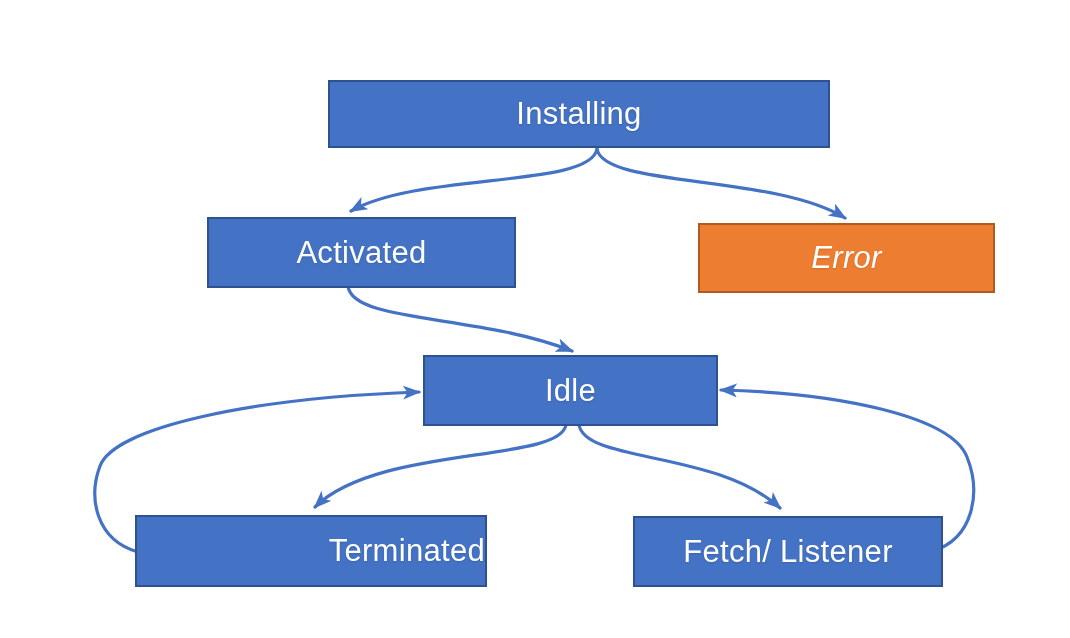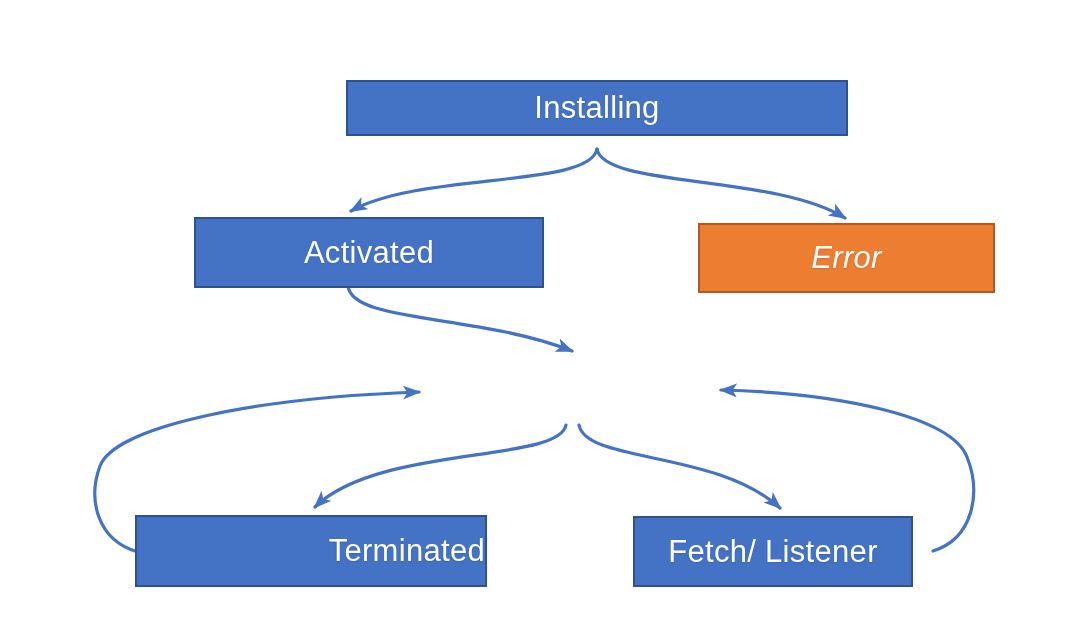--- a/index.html
+++ b/index.html
@@ -39,26 +39,26 @@
     font-size: 31px;
     letter-spacing: 0.3px;
     white-space: nowrap;
     text-shadow: 0 1px 2px rgba(0,0,0,0.12);
   }
   .node.error {
     background: var(--error-fill, #ed7d31);
     border-color: var(--error-border, #ae5a21);
     font-style: italic;
   }
-  #node-installing    { left: 346px; top:  80px; width: 502px; height: 56px; }
-  #node-activated     { left: 194px; top: 217px; width: 350px; height: 71px; justify-content: center; }
+  #node-installing    { left: 328px; top:  80px; width: 502px; height: 68px; }
+  #node-activated     { left: 207px; top: 217px; width: 309px; height: 71px; justify-content: center; }
   #node-error         { left: 698px; top: 223px; width: 297px; height: 70px; }
   #node-idle          { left: 423px; top: 355px; width: 295px; height: 71px; }
   #node-terminated    { left: 135px; top: 515px; width: 352px; height: 72px; justify-content: flex-end; }
-  #node-fetch         { left: 633px; top: 516px; width: 280px; height: 71px; }
+  #node-fetch         { left: 633px; top: 516px; width: 310px; height: 71px; }
   .arrowhead { fill: var(--arrow, #4472c4); }
 </style>
 </head>
 <body>
 
 <div class="canvas">
 
   <svg class="arrows-layer" width="1070" height="638" viewBox="0 0 1070 638">
     <defs>
       <marker id="ah" markerUnits="userSpaceOnUse" markerWidth="20" markerHeight="16" refX="16" refY="7" orient="auto">
@@ -79,20 +79,23 @@
   </div>
 
   <div class="node" id="node-activated">
     <span>Activated</span>
   </div>
 
   <div class="node error" id="node-error">
     <span>Error</span>
   </div>
 
+  <div class="node" id="node-idle">
+    <span>Idle</span>
+  </div>
 
   <div class="node" id="node-terminated">
     <span>Terminated</span>
   </div>
 
   <div class="node" id="node-fetch">
     <span>Fetch/ Listener</span>
   </div>
 
 </div>

